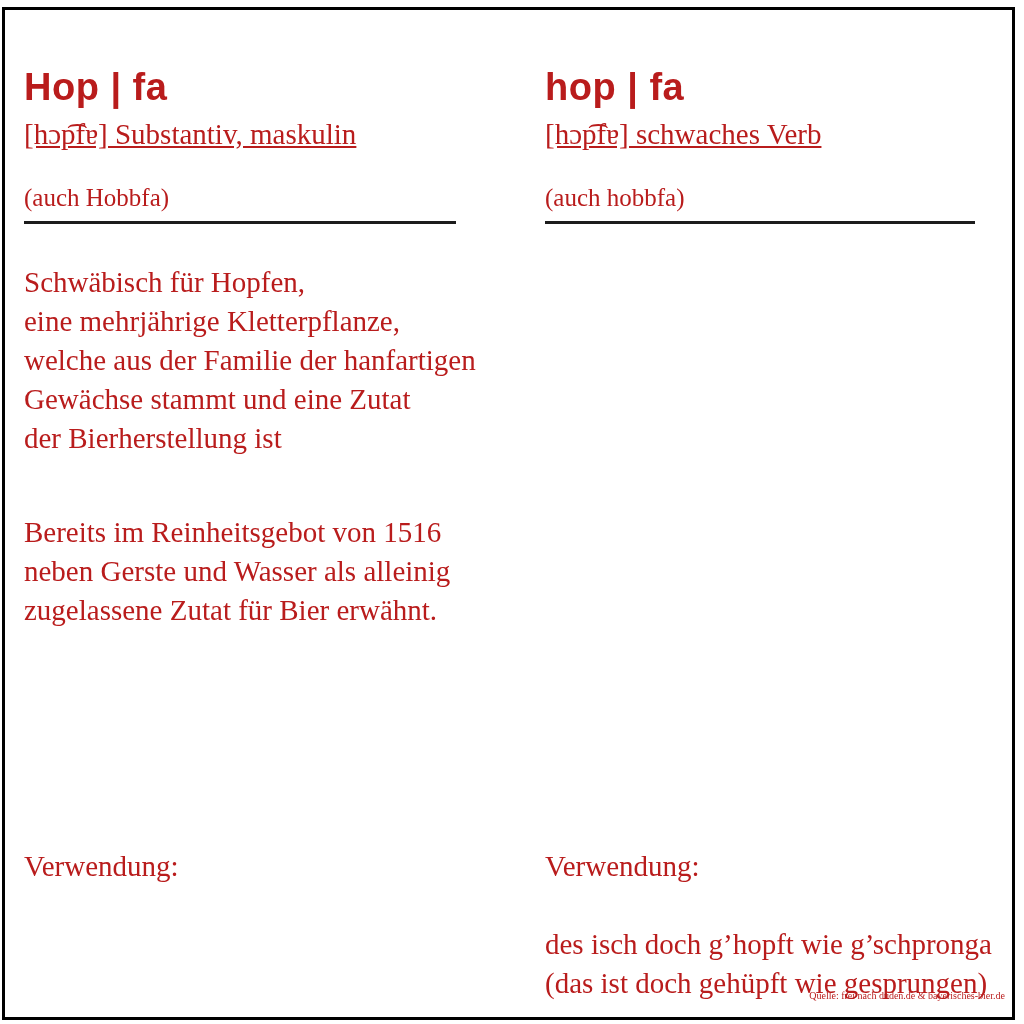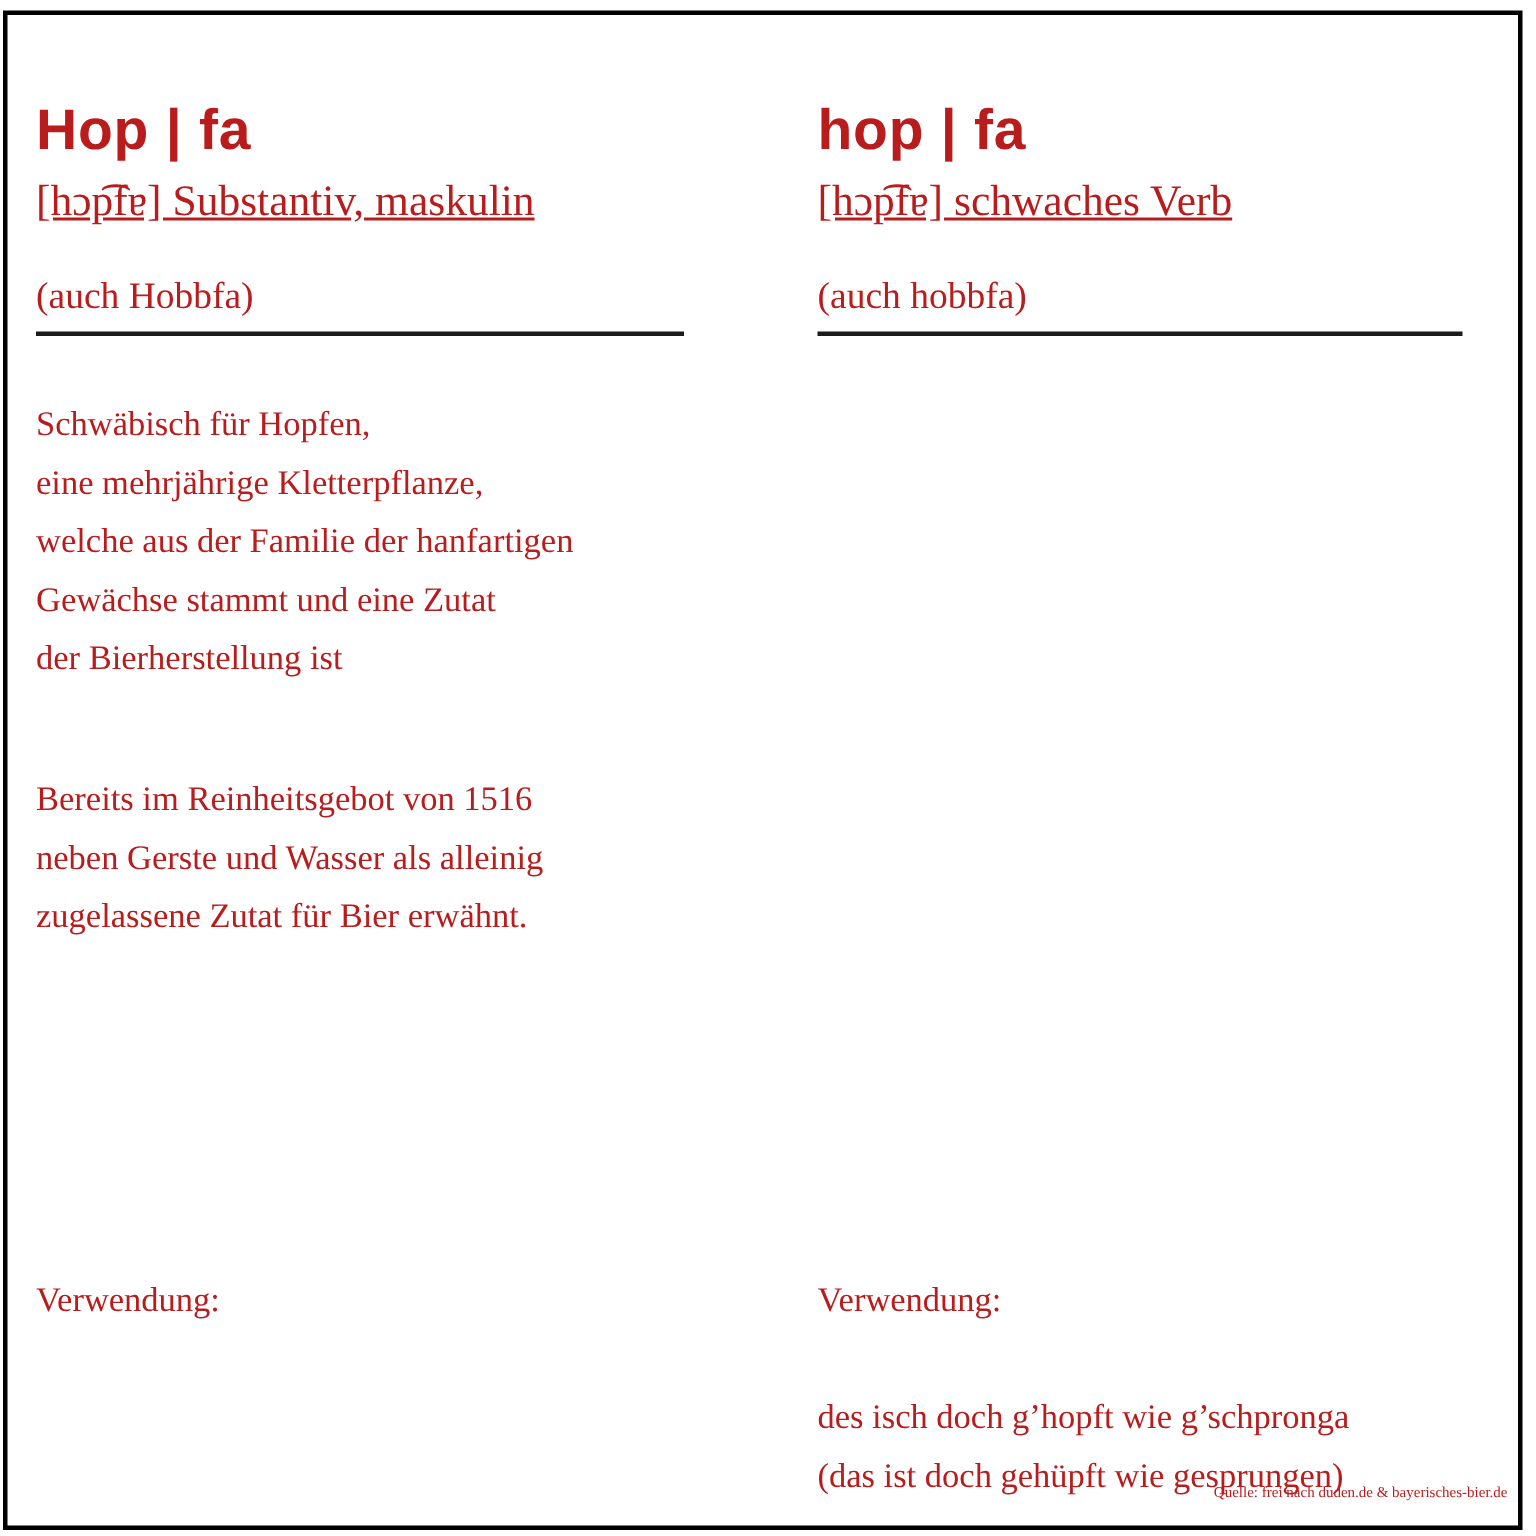--- a/index.html
+++ b/index.html
@@ -69,21 +69,21 @@
     left: 0;
     height: 3px;
     background: #1c1c1c;
   }
   .col-left  .rule { width: 432px; }
   .col-right .rule { width: 430px; }
 
   .textblock {
     position: absolute;
     left: 0;
-    font-size: 23px;
+    font-size: 29px;
     line-height: 39px;
     white-space: pre-line;
   }
   .definition { top: 263px; }
   .facts      { top: 513px; }
   .usage      { top: 808px; }
 
   .footer-note {
     position: absolute;
     top: 991px;

